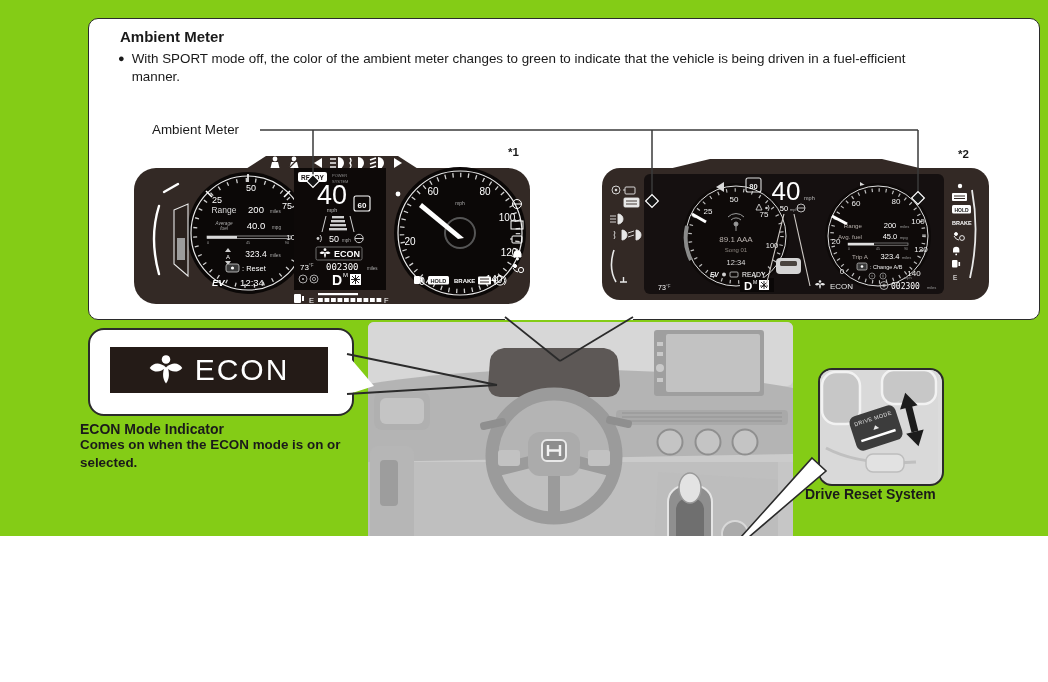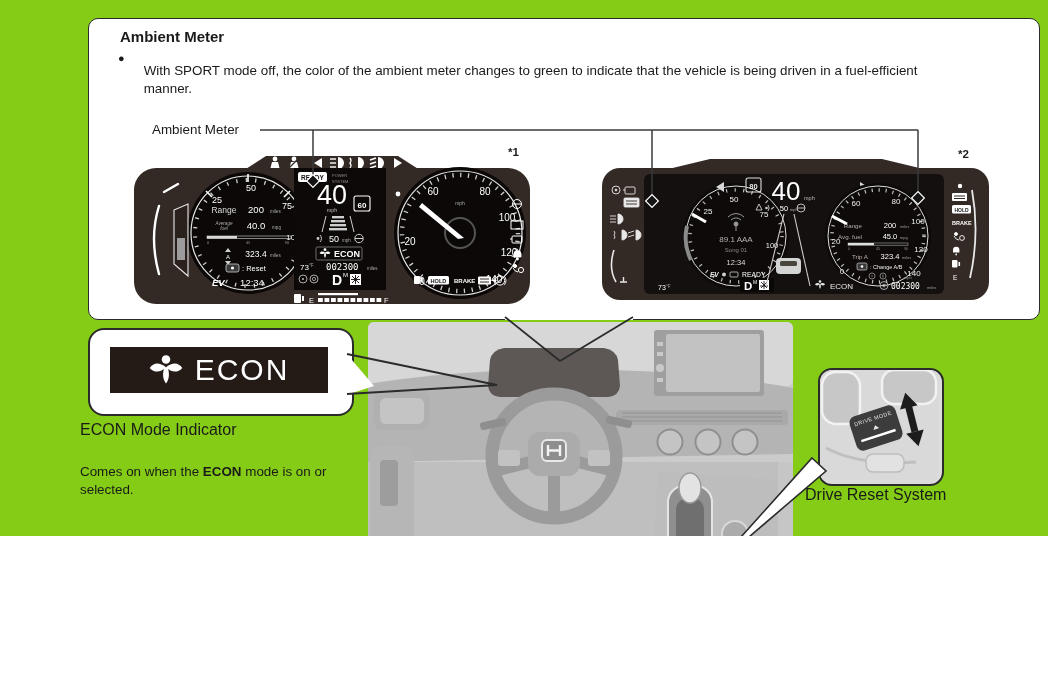--- a/index.html
+++ b/index.html
@@ -3,30 +3,30 @@
 <meta charset="utf-8">
 <style>
   html,body{margin:0;padding:0;background:#fff;}
   .page{position:relative;width:1048px;height:536px;background:#84cc16;overflow:hidden;
         font-family:"Liberation Sans",sans-serif;color:#1a1a1a;padding-left:35px;}
   .abs{position:absolute;}
   .top-box{left:88px;top:18px;width:950px;height:300px;border:1.6px solid #2b2b2b;border-radius:10px;background:#fff;}
   .box-title{left:120px;top:28px;font-size:15px;font-weight:bold;}
   .bullet-row{left:118px;top:50px;width:840px;display:flex;gap:7px;font-size:13.4px;line-height:1.35;}
   .bullet-glyph{font-size:11px;line-height:1.6;}
-  .bullet-text{margin:12px;width:808px;}
+  .bullet-text{margin:0;width:808px;}
   .callout-label{left:152px;top:122px;font-size:13.4px;}
   .note{font-size:11.5px;font-weight:bold;}
   .ecobubble{left:88px;top:328px;width:262px;height:84px;border:2px solid #2b2b2b;border-radius:16px;background:#fff;}
   .ecobadge{left:110px;top:347px;width:218px;height:46px;background:#241b17;display:flex;align-items:center;justify-content:center;gap:12px;}
   .ecobadge span{color:#fff;font-size:30px;letter-spacing:2px;}
-  .h2{font-size:16px;font-weight:normal;}
+  .h2{font-size:14px;font-weight:bold;}
   .body-text{font-size:13.4px;line-height:1.36;}
   .econ-head{left:80px;top:421px;}
-  .econ-body{left:80px;top:463px;width:268px;}
+  .econ-body{left:80px;top:436px;width:268px;font-weight:bold;}
   .drive-box{left:818px;top:368px;width:122px;height:114px;border:2px solid #2b2b2b;border-radius:14px;background:#dcdcdc;overflow:hidden;}
   .drive-head{left:805px;top:486px;}
   .drive-body{left:805px;top:513px;width:172px;}
   .footnotes{left:36px;top:622px;font-size:14.5px;line-height:1.3;}
   .overlay{left:0;top:0;pointer-events:none;}
   svg text{font-family:"Liberation Sans",sans-serif;}
   .mono{font-family:"DejaVu Sans Mono",monospace;}
 </style>
 </head>
 <body>

